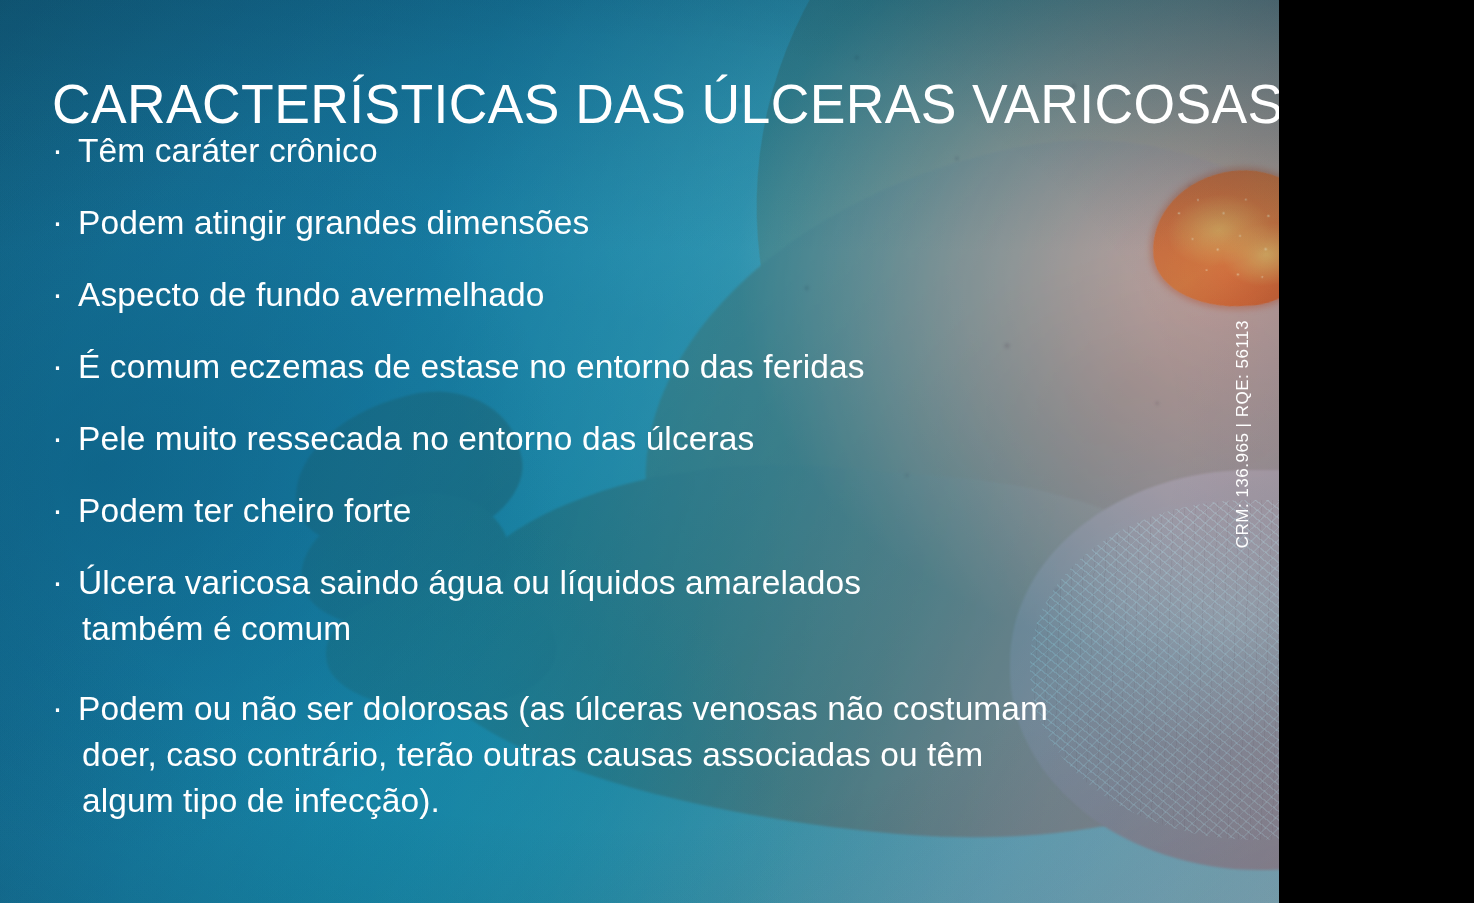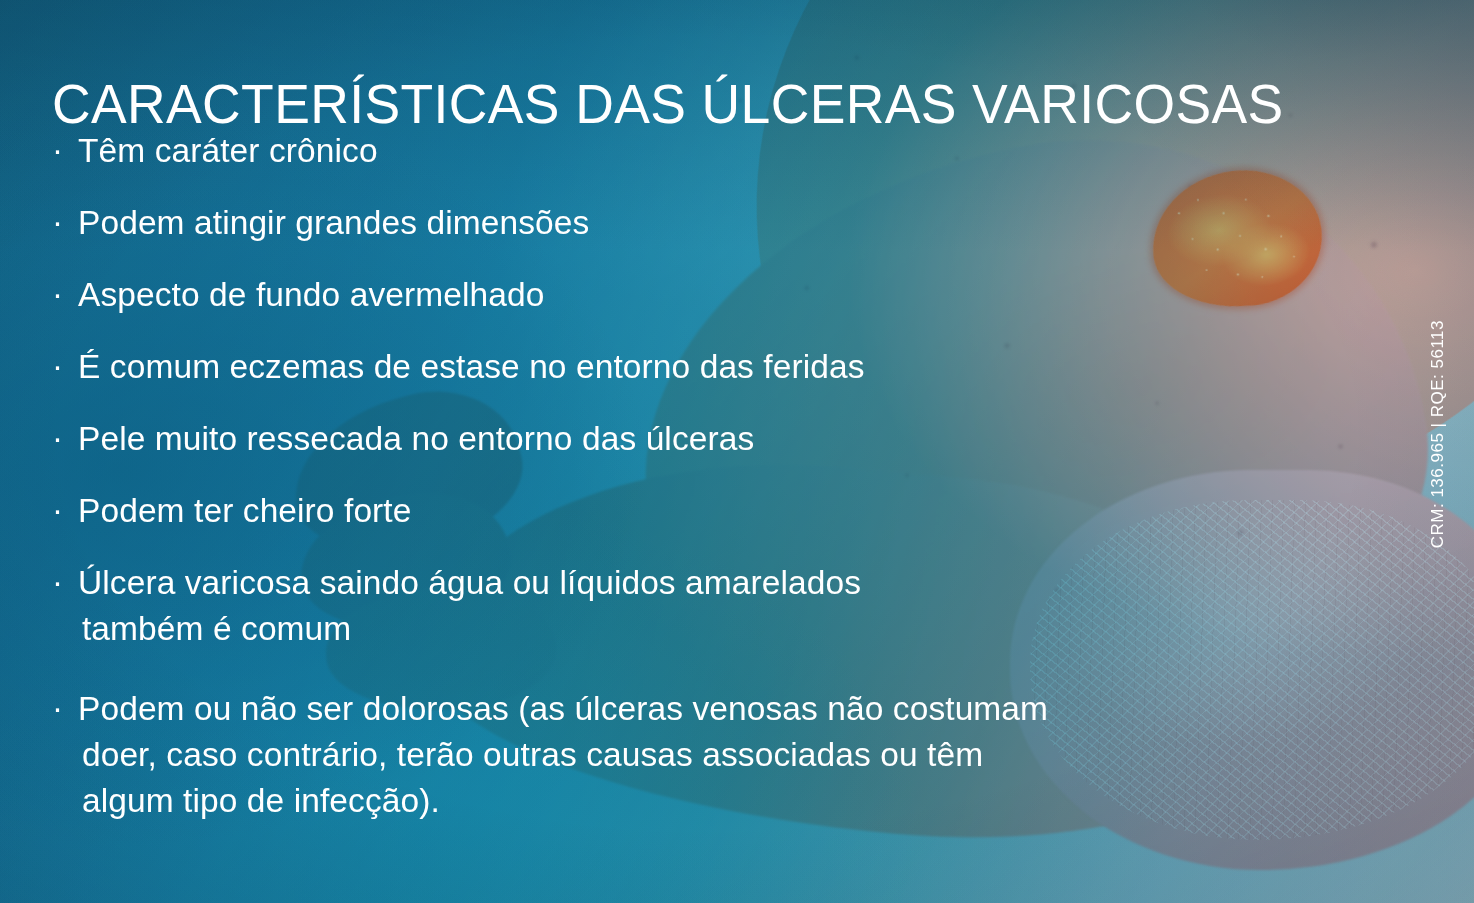--- a/index.html
+++ b/index.html
@@ -2,25 +2,26 @@
 <html><head>
 <meta charset="utf-8">
 <style>
   html, body {
     margin: 0;
     padding: 0;
     background: #000;
   }
   #poster {
     position: relative;
-    width: 1474px;
+    width: 1234px;
     height: 903px;
     overflow: hidden;
     font-family: "Liberation Sans", sans-serif;
     background: #0d4a63;
+    padding-left: 45px;
   }
 
   
   .photo {
     position: absolute;
     inset: 0;
     overflow: hidden;
   }
   
   .sheet {

